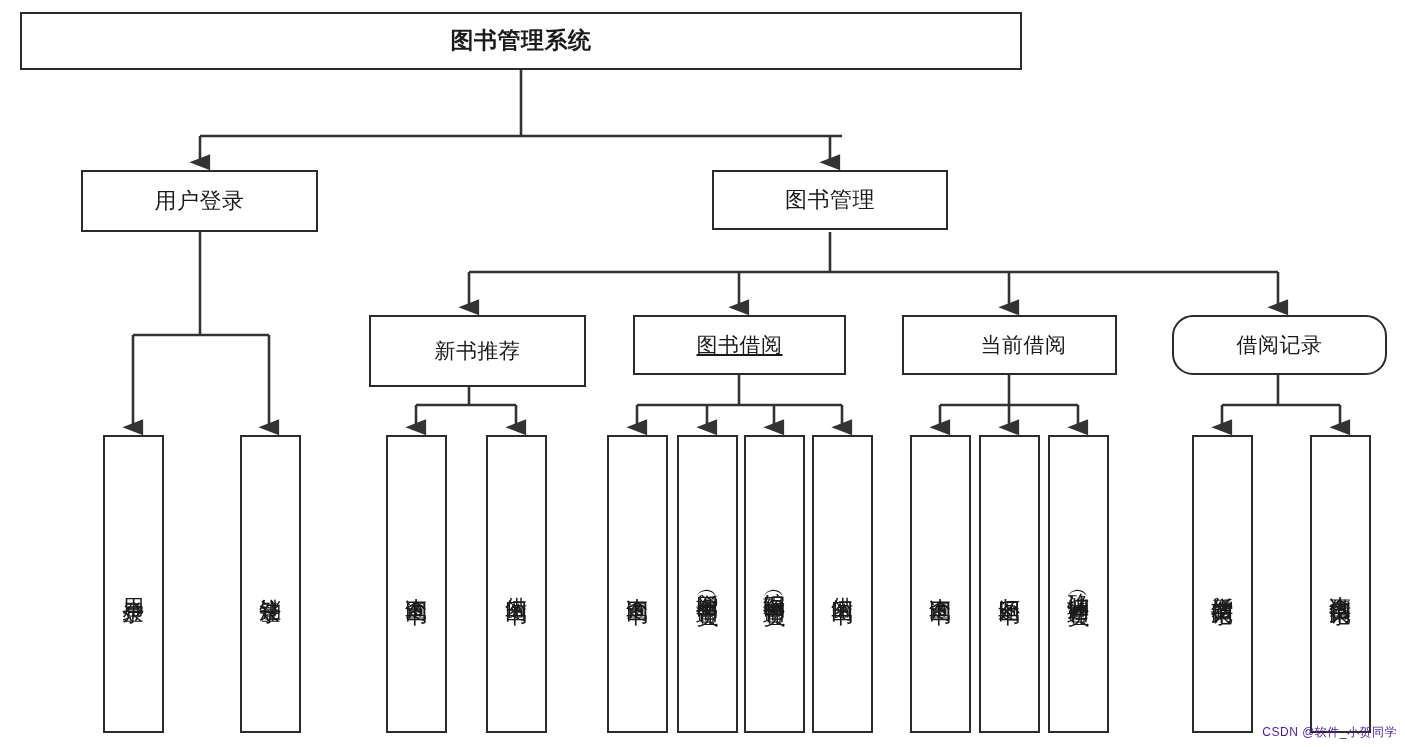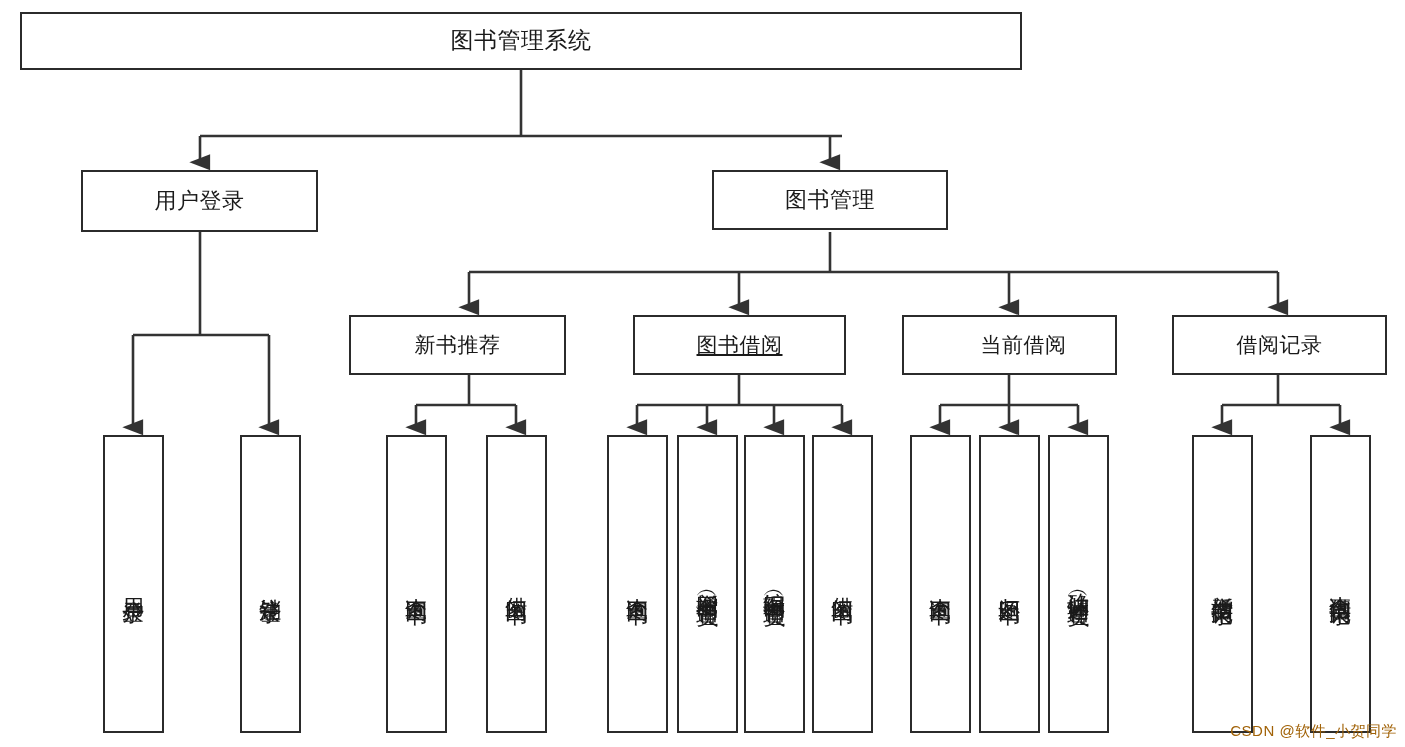--- a/index.html
+++ b/index.html
@@ -35,42 +35,42 @@
     justify-content: center;
     color: #1a1a1a;
     z-index: 2;
   }
   .node .label {
     display: block;
     text-align: center;
     line-height: 1.18;
     letter-spacing: 0.5px;
   }
-  .node.root .label   { font-size: 23px; }
+  .node.root .label   { font-size: 23px; font-weight: bold; }
   .node.level2 .label { font-size: 22px; }
   .node.level3 .label { font-size: 21px; }
   .node.leaf {
     border-width: 2.5px;
     align-items: center;
     justify-content: center;
   }
   .node.leaf .label {
     writing-mode: vertical-rl;
     text-orientation: upright;
     font-size: 22px;
     line-height: 1.16;
     letter-spacing: 2px;
     white-space: nowrap;
   }
   .watermark {
     position: absolute;
     right: 8px;
     bottom: 6px;
-    font-size: 15px;
-    color: #a16207;
+    font-size: 12px;
+    color: #4c1d95;
     letter-spacing: 0.5px;
     z-index: 3;
     white-space: nowrap;
     margin-left: 8px;
   }
 </style>
 </head>
 <body>
 
 <div id="diagram">
@@ -129,30 +129,30 @@
     <span class="label">图书管理系统</span>
   </div>
 
   <div class="node level2" style="left:81px; top:170px; width:237px; height:62px;">
     <span class="label">用户登录</span>
   </div>
   <div class="node level2" style="left:712px; top:170px; width:236px; height:60px;">
     <span class="label">图书管理</span>
   </div>
 
-  <div class="node level3" style="left:349px; top:315px; width:217px; height:60px;align-items:center;">
+  <div class="node level3" style="left:369px; top:315px; width:217px; height:72px;align-items:center;">
     <span class="label">新书推荐</span>
   </div>
   <div class="node level3" style="left:633px; top:315px; width:213px; height:60px;text-decoration:underline;">
     <span class="label">图书借阅</span>
   </div>
   <div class="node level3" style="left:902px; top:315px; width:215px; height:60px;padding-left:28px;">
     <span class="label">当前借阅</span>
   </div>
-  <div class="node level3" style="left:1172px; top:315px; width:215px; height:60px;">
+  <div class="node level3" style="left:1172px; top:315px; width:215px; height:60px;border-radius:21px;">
     <span class="label">借阅记录</span>
   </div>
 
   <div class="node leaf" style="left:103px; top:435px; width:61px; height:298px;">
     <span class="label">用户登录</span>
   </div>
   <div class="node leaf" style="left:240px; top:435px; width:61px; height:298px;">
     <span class="label">注销登录</span>
   </div>
 

